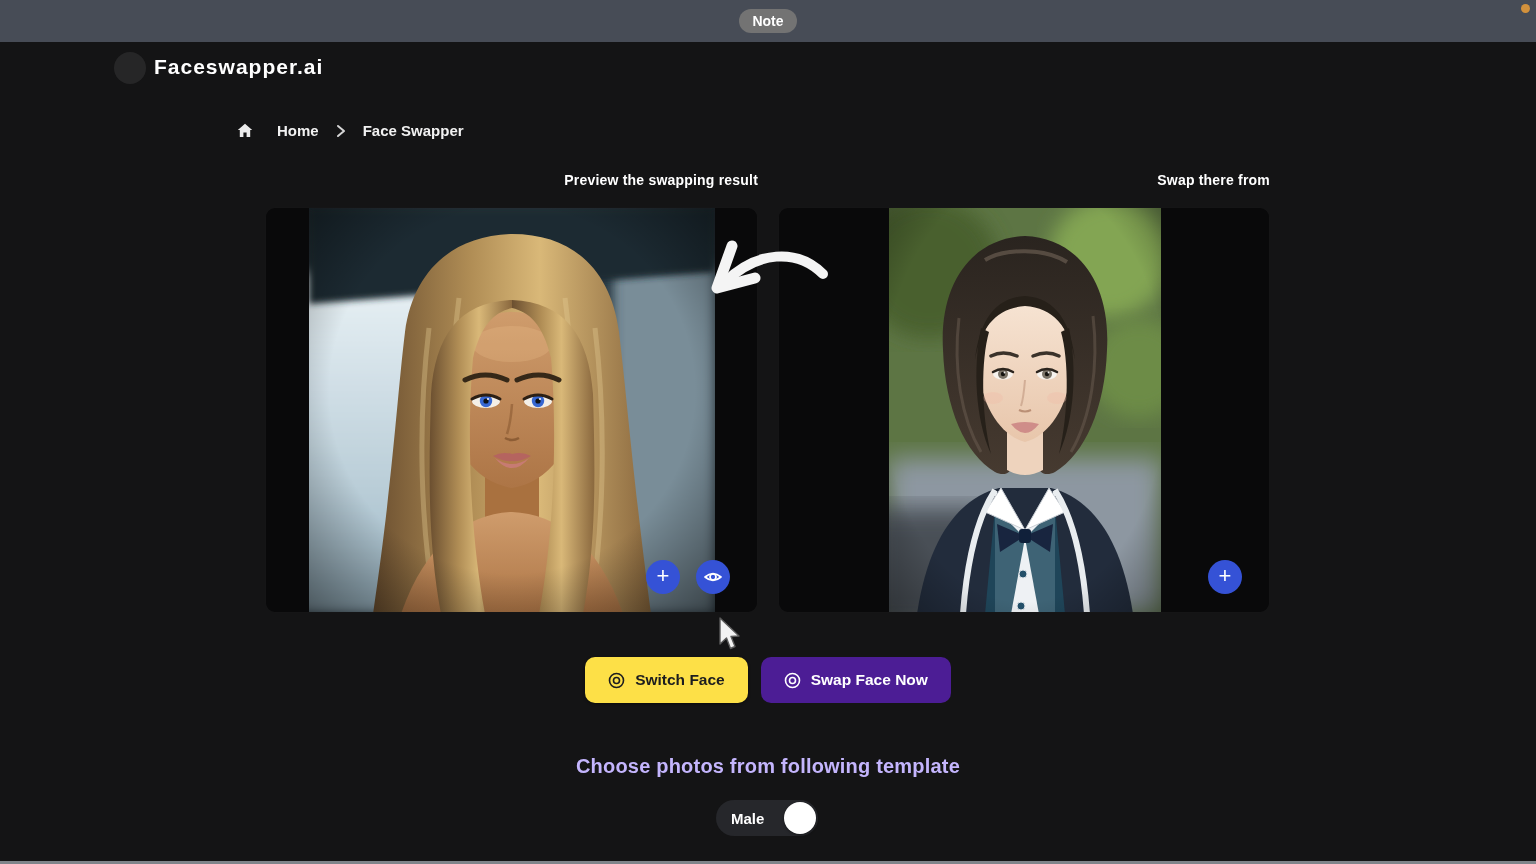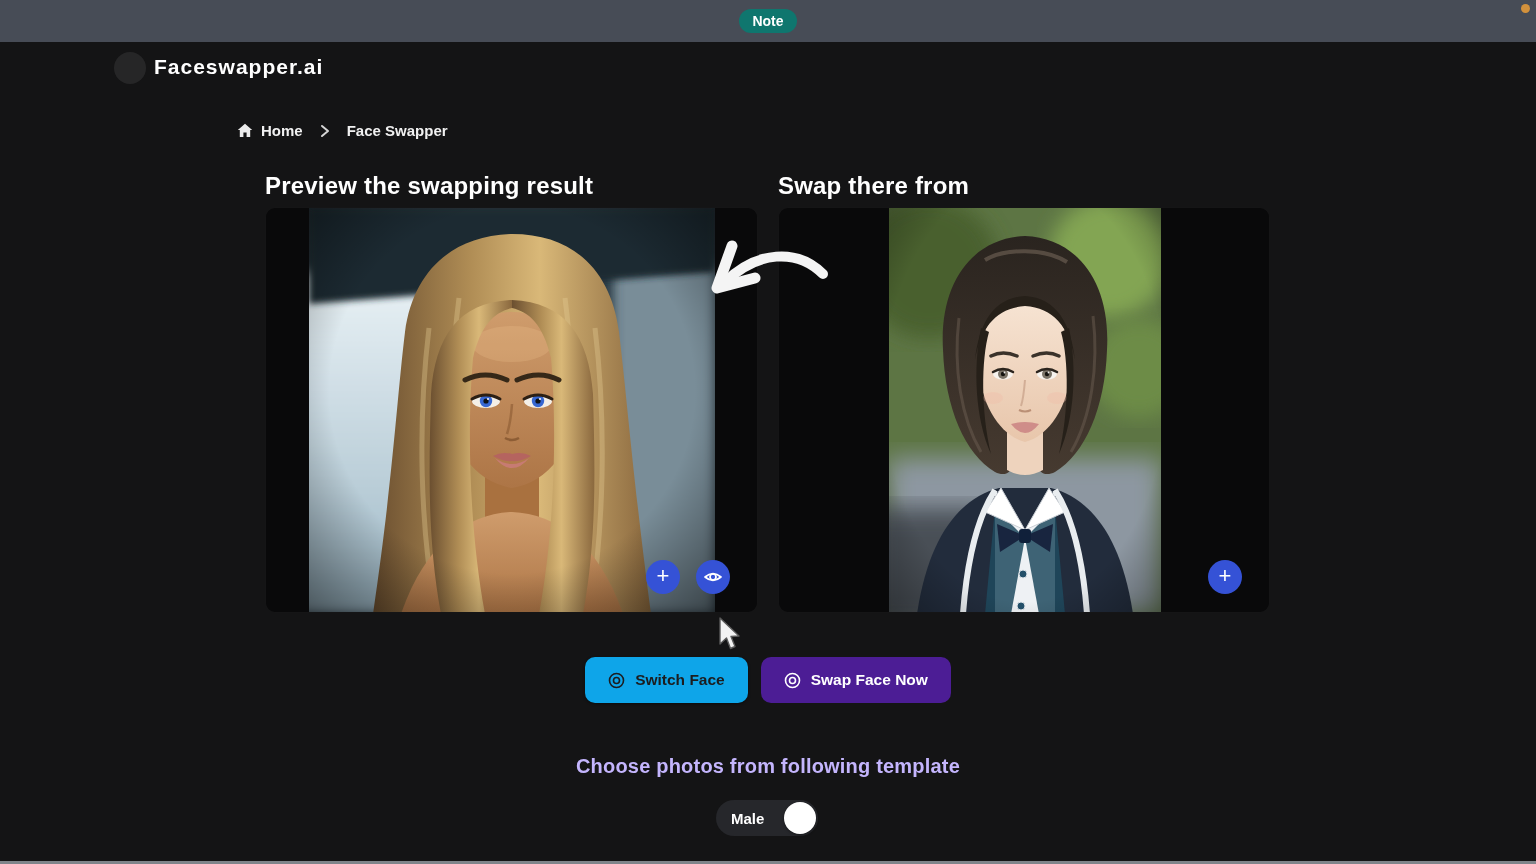--- a/index.html
+++ b/index.html
@@ -2,38 +2,38 @@
 <html><head>
 <meta charset="utf-8">
 <style>
   html,body{margin:0;padding:0;background:#141415;overflow:hidden;}
   *{box-sizing:border-box;}
   .stage{position:relative;width:1536px;height:864px;background:#141415;font-family:"Liberation Sans",sans-serif;}
 
   
   .notif-bar{position:absolute;top:0;left:0;width:1536px;height:42px;background:#474c56;
     display:flex;align-items:center;justify-content:center;gap:15px;}
-  .note-badge{background:#0f766e;color:#fff;font-size:14px;font-weight:700;
+  .note-badge{background:#737373;color:#fff;font-size:14px;font-weight:700;
     padding:4px 13px;border-radius:13px;line-height:1.2;}
   .notif-text{color:#e8eaed;font-size:14.5px;letter-spacing:.1px;}
   .orange-dot{position:absolute;top:4px;right:6px;width:9px;height:9px;border-radius:50%;background:#d2913c;}
 
   
   .logo-wrap{position:absolute;left:118px;top:55px;display:flex;align-items:center;}
   .logo-circle{position:absolute;left:-4px;top:-3px;width:32px;height:32px;border-radius:50%;background:rgba(255,255,255,.08);}
   .logo-text{position:relative;color:#fff;font-size:21px;font-weight:700;letter-spacing:1px;margin-left:36px;}
 
   
   .breadcrumb{position:absolute;left:237px;top:122px;display:flex;align-items:center;gap:11px;
     color:#f1f1f1;font-size:15px;font-weight:600;}
-  .crumb{display:flex;align-items:center;gap:8px;cursor:pointer;text-align:center;}
+  .crumb{display:flex;align-items:center;gap:24px;cursor:pointer;text-align:center;}
   .crumb-sep{display:flex;align-items:center;margin:0 6px;}
 
   
-  .col-title{position:absolute;top:172px;color:#fff;font-size:24px;font-weight:800;text-align:left;letter-spacing:.2px;}
+  .col-title{position:absolute;top:172px;color:#fff;font-size:14px;font-weight:800;text-align:right;letter-spacing:.2px;}
   .col-title.left{left:265px;width:493px;}
   .col-title.right{left:778px;width:492px;}
 
   
   .panel{position:absolute;top:207px;height:406px;background:#09090a;border-radius:10px;
     border:1px solid rgba(255,255,255,.05);overflow:hidden;}
   .panel.left{left:265px;width:493px;}
   .panel.right{left:778px;width:492px;}
   .photo{position:absolute;top:0;height:406px;overflow:hidden;}
   .photo.left{left:43px;width:406px;}
@@ -45,21 +45,21 @@
   .fab .plus-glyph{font-size:22px;font-weight:400;line-height:1;margin-top:-2px;}
 
   
   .swap-arrow{position:absolute;left:695px;top:240px;width:140px;height:72px;}
   .cursor{position:absolute;left:716px;top:616px;width:24px;height:36px;}
 
   
   .actions{position:absolute;top:657px;left:0;width:1536px;display:flex;justify-content:center;gap:13px;}
   .btn{height:46px;border-radius:10px;display:flex;align-items:center;gap:10px;
     padding:0 23px;font-size:15.5px;font-weight:600;cursor:pointer;border:none;font-family:"Liberation Sans",sans-serif;}
-  .btn-light{background:#0ea5e9;color:#1c1d1f;box-shadow:0 1px 3px rgba(0,0,0,.45);}
+  .btn-light{background:#fde047;color:#1c1d1f;box-shadow:0 1px 3px rgba(0,0,0,.45);}
   .btn-primary{background:#4c1d95;color:#fff;}
 
   
   .template-heading{position:absolute;top:755px;left:0;width:1536px;text-align:center;
     color:#c4b5fd;font-size:20px;font-weight:800;letter-spacing:.2px;}
   .toggle{position:absolute;left:716px;top:800px;width:102px;height:36px;border-radius:18px;
     background:#26272b;display:flex;align-items:center;cursor:pointer;}
   .toggle-label{color:#fff;font-size:15px;font-weight:600;margin-left:15px;}
   .toggle-knob{position:absolute;right:2px;top:2px;width:32px;height:32px;border-radius:50%;background:#fff;
     box-shadow:0 1px 3px rgba(0,0,0,.4);}

